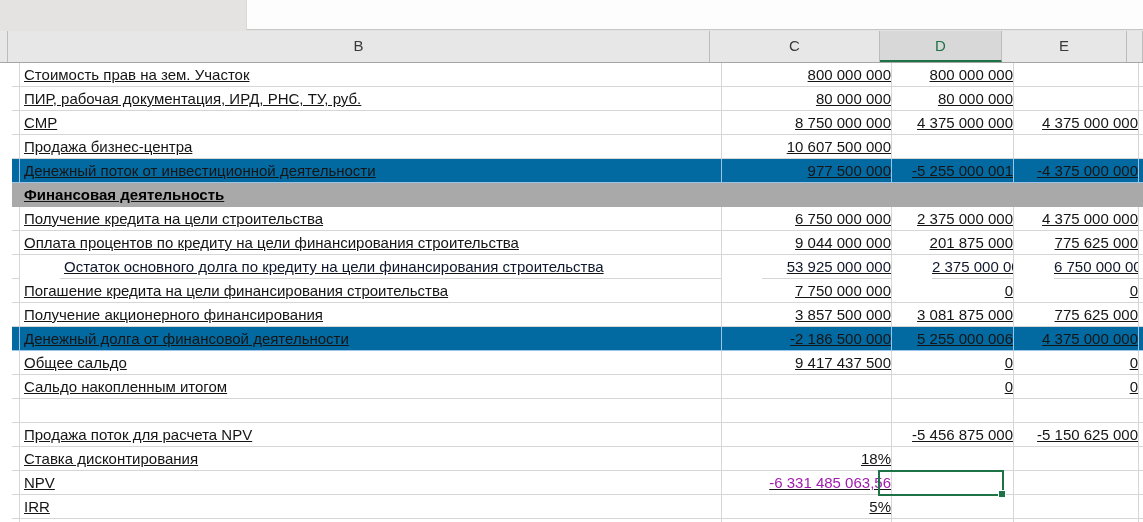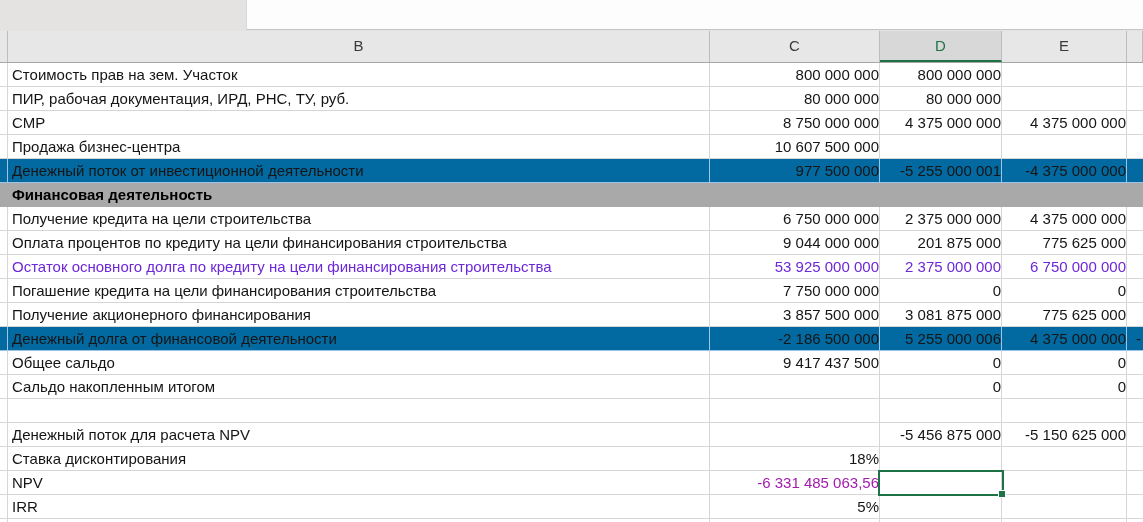--- a/index.html
+++ b/index.html
@@ -22,36 +22,37 @@
   }
   .col-h{
     box-sizing:border-box;border-right:1px solid #bcbcbc;
     text-align:center;line-height:30px;color:#3a3a3a;overflow:hidden;
   }
   .col-h.selected{
     background:#d8d8d8;color:#1e7346;border-bottom:2px solid #1e7346;
   }
   
   .grid{
-    position:absolute;left:0;top:63px;width:1060px;
+    position:absolute;left:12px;top:63px;width:1060px;
     display:grid;grid-template-columns:8px 702px 170px 122px 125px 16px;
     grid-template-rows:repeat(19,24px) 3px;
+    text-decoration:underline;
   }
   .cell{
     box-sizing:border-box;border-right:1px solid #d6d6d6;border-bottom:1px solid #d6d6d6;
     line-height:23px;white-space:nowrap;overflow:hidden;
   }
   .cell.lbl{padding-left:4px;}
   .cell.num{text-align:right;}
   .cell.fsliver{padding-left:9px;border-right:none;}
   
   .r-blue > .cell{background:#0369a1;border-color:#9dc3e6;}
   .r-gray > .cell{background:#a9a9a9;border-color:#a9a9a9;}
   .t-bold{font-weight:bold;color:#000000;}
-  .t-blue{color:#6d28d9;}
+  .t-blue{color:#0f172a;margin-left:40px;}
   .t-red{color:#a21caf;}
   .r-part > .cell{border-bottom:none;}
   
   .row{display:contents;}
   
   .active-cell{
     position:absolute;left:878px;top:470px;width:126px;height:26px;
     border:2px solid #1e7346;box-sizing:border-box;background:transparent;
   }
   .fill-handle{
@@ -209,21 +210,21 @@
       <div class="cell"></div>
       <div class="cell lbl"></div>
       <div class="cell num"></div>
       <div class="cell num"></div>
       <div class="cell num"></div>
       <div class="cell fsliver"></div>
     </div>
 
     <div class="row">
       <div class="cell"></div>
-      <div class="cell lbl">Денежный поток для расчета NPV</div>
+      <div class="cell lbl">Продажа поток для расчета NPV</div>
       <div class="cell num"></div>
       <div class="cell num">-5 456 875 000</div>
       <div class="cell num">-5 150 625 000</div>
       <div class="cell fsliver"></div>
     </div>
 
     <div class="row">
       <div class="cell"></div>
       <div class="cell lbl">Ставка дисконтирования</div>
       <div class="cell num">18%</div>

